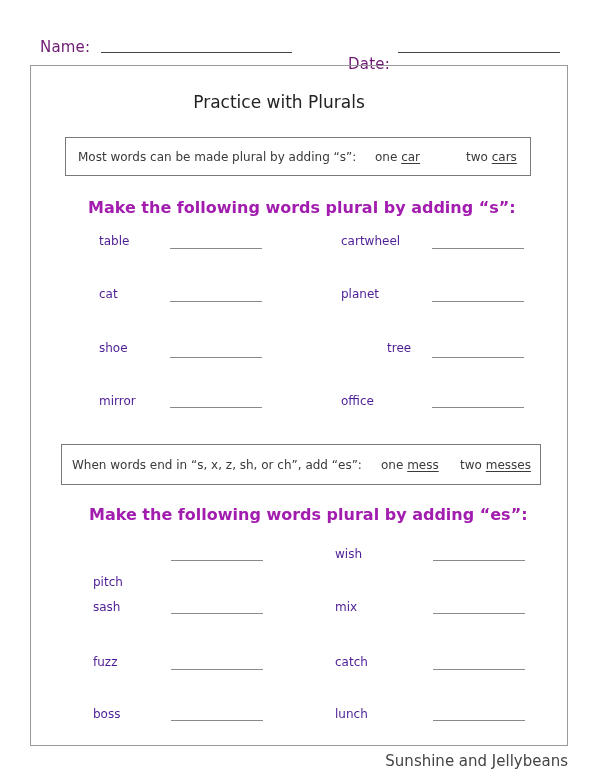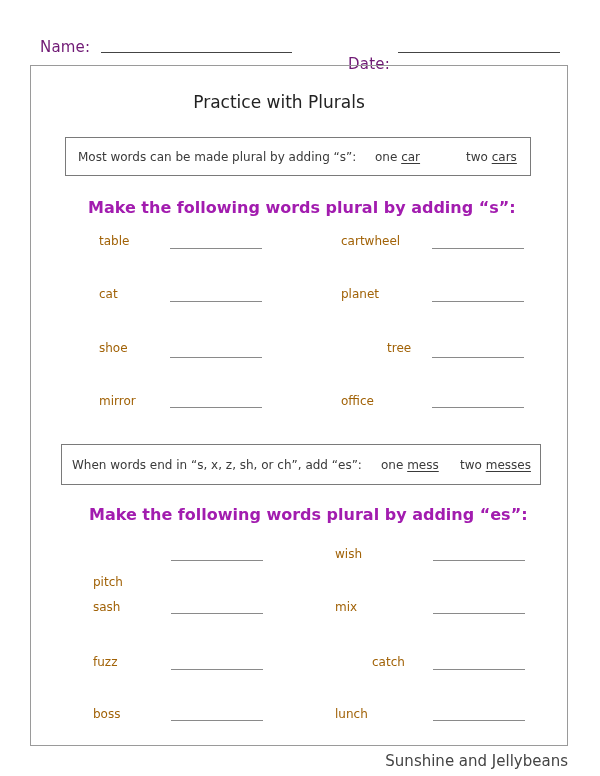--- a/index.html
+++ b/index.html
@@ -13,21 +13,21 @@
     .hdr-line { height: 0; border-bottom: 1.5px solid #444; }
     .outer {
       left: 30px; top: 65px; width: 538px; height: 681px;
       border: 1.5px solid #9a9a9a; box-sizing: border-box;
     }
     .title { font-size: 17px; color: #222; text-align: center; width: 558px; left: 0; top: 92px; }
     .rule-box { border: 1.5px solid #7a7a7a; box-sizing: border-box; }
     .rule-text { font-size: 12px; color: #3a3a3a; white-space: nowrap; }
     .ex u { text-decoration: underline; text-underline-offset: 2px; }
     .instr { font-size: 16px; font-weight: bold; color: #a21caf; white-space: nowrap; }
-    .word { font-size: 12px; color: #a16207; }
+    .word { font-size: 12px; color: #4c1d95; }
     .blank { height: 0; border-bottom: 1.2px solid #8a8a8a; width: 92px; }
     .credit { font-size: 15px; color: #444; right: 32px; top: 752px; }
   </style>
 </head>
 <body>
 
 <div class="abs hdr-label" style="left:40px; top:38px;">Name:</div>
 <div class="abs hdr-line" style="left:101px; top:52px; width:191px;"></div>
 <div class="abs hdr-label" style="left:348px; top:38px;margin-top:17px;">Date:</div>
 <div class="abs hdr-line" style="left:398px; top:52px; width:162px;"></div>
@@ -87,21 +87,21 @@
 <div class="abs word" style="left:335px; top:547px;">wish</div>
 <div class="abs blank" style="left:433px; top:560px;"></div>
 
 <div class="abs word" style="left:93px; top:600px;">sash</div>
 <div class="abs blank" style="left:171px; top:613px;"></div>
 <div class="abs word" style="left:335px; top:600px;">mix</div>
 <div class="abs blank" style="left:433px; top:613px;"></div>
 
 <div class="abs word" style="left:93px; top:655px;">fuzz</div>
 <div class="abs blank" style="left:171px; top:669px;"></div>
-<div class="abs word" style="left:335px; top:655px;margin-left:37px;">catch</div>
+<div class="abs word" style="left:335px; top:655px;">catch</div>
 <div class="abs blank" style="left:433px; top:669px;"></div>
 
 <div class="abs word" style="left:93px; top:707px;">boss</div>
 <div class="abs blank" style="left:171px; top:720px;"></div>
 <div class="abs word" style="left:335px; top:707px;">lunch</div>
 <div class="abs blank" style="left:433px; top:720px;"></div>
 
 <div class="abs credit">Sunshine and Jellybeans</div>
 
 </body></html>

